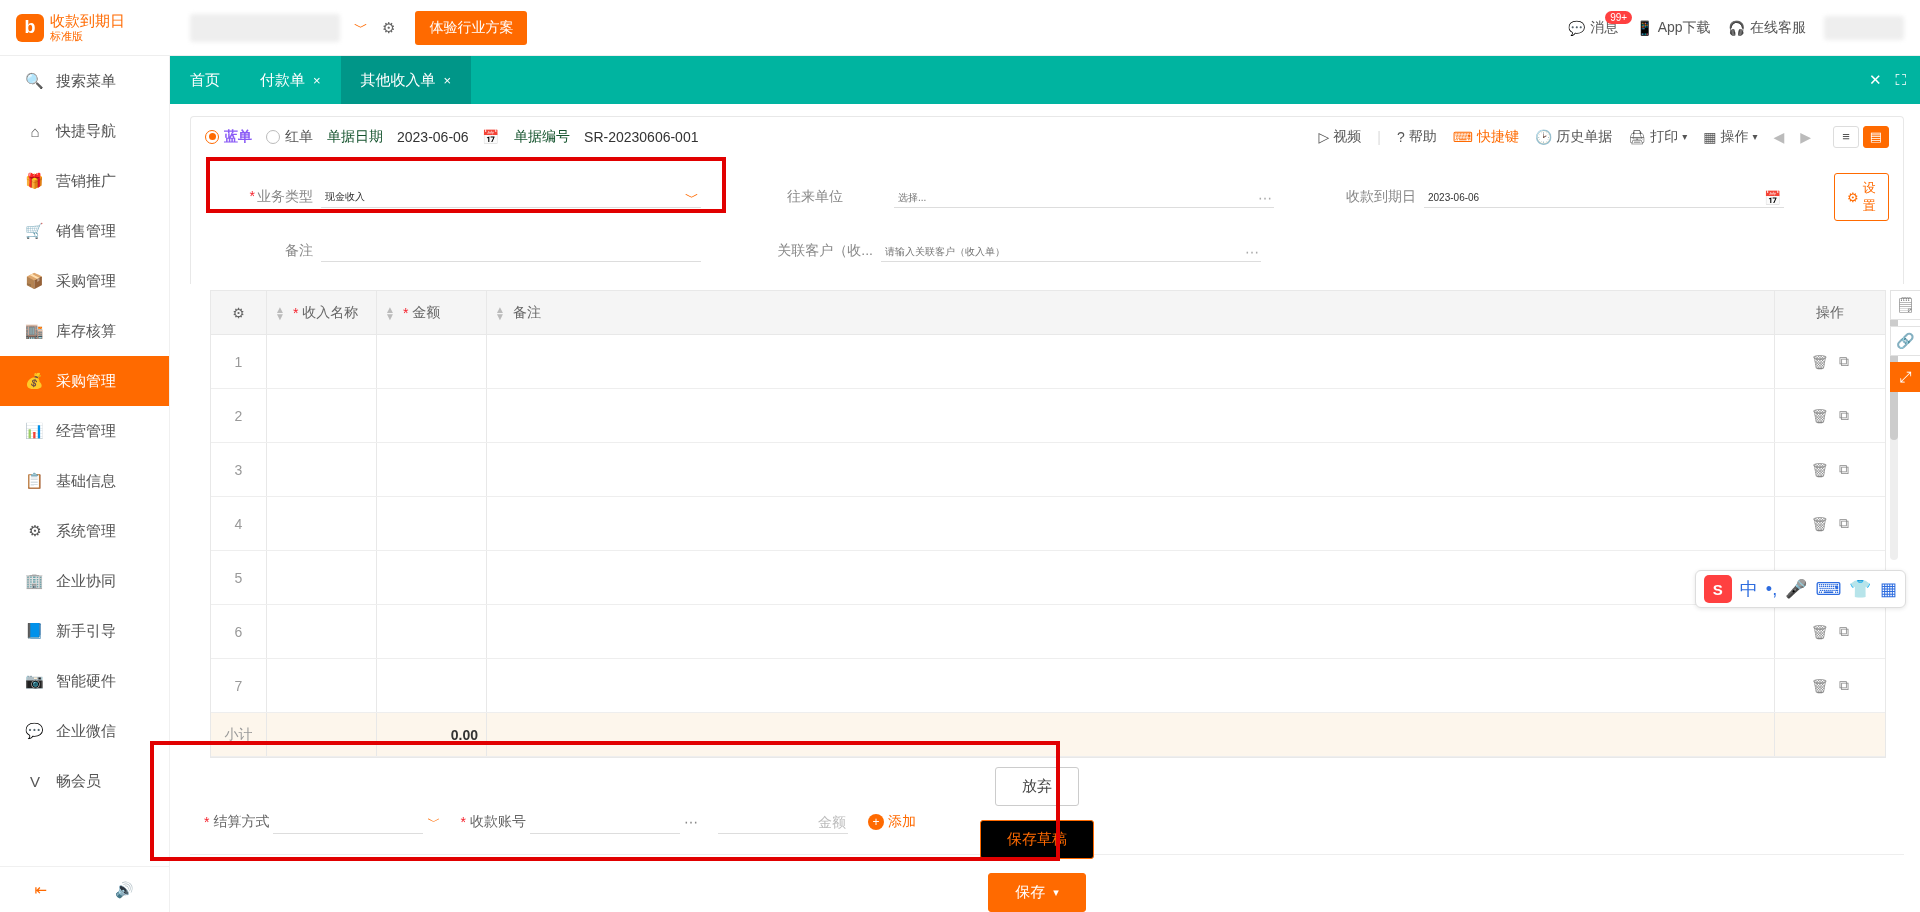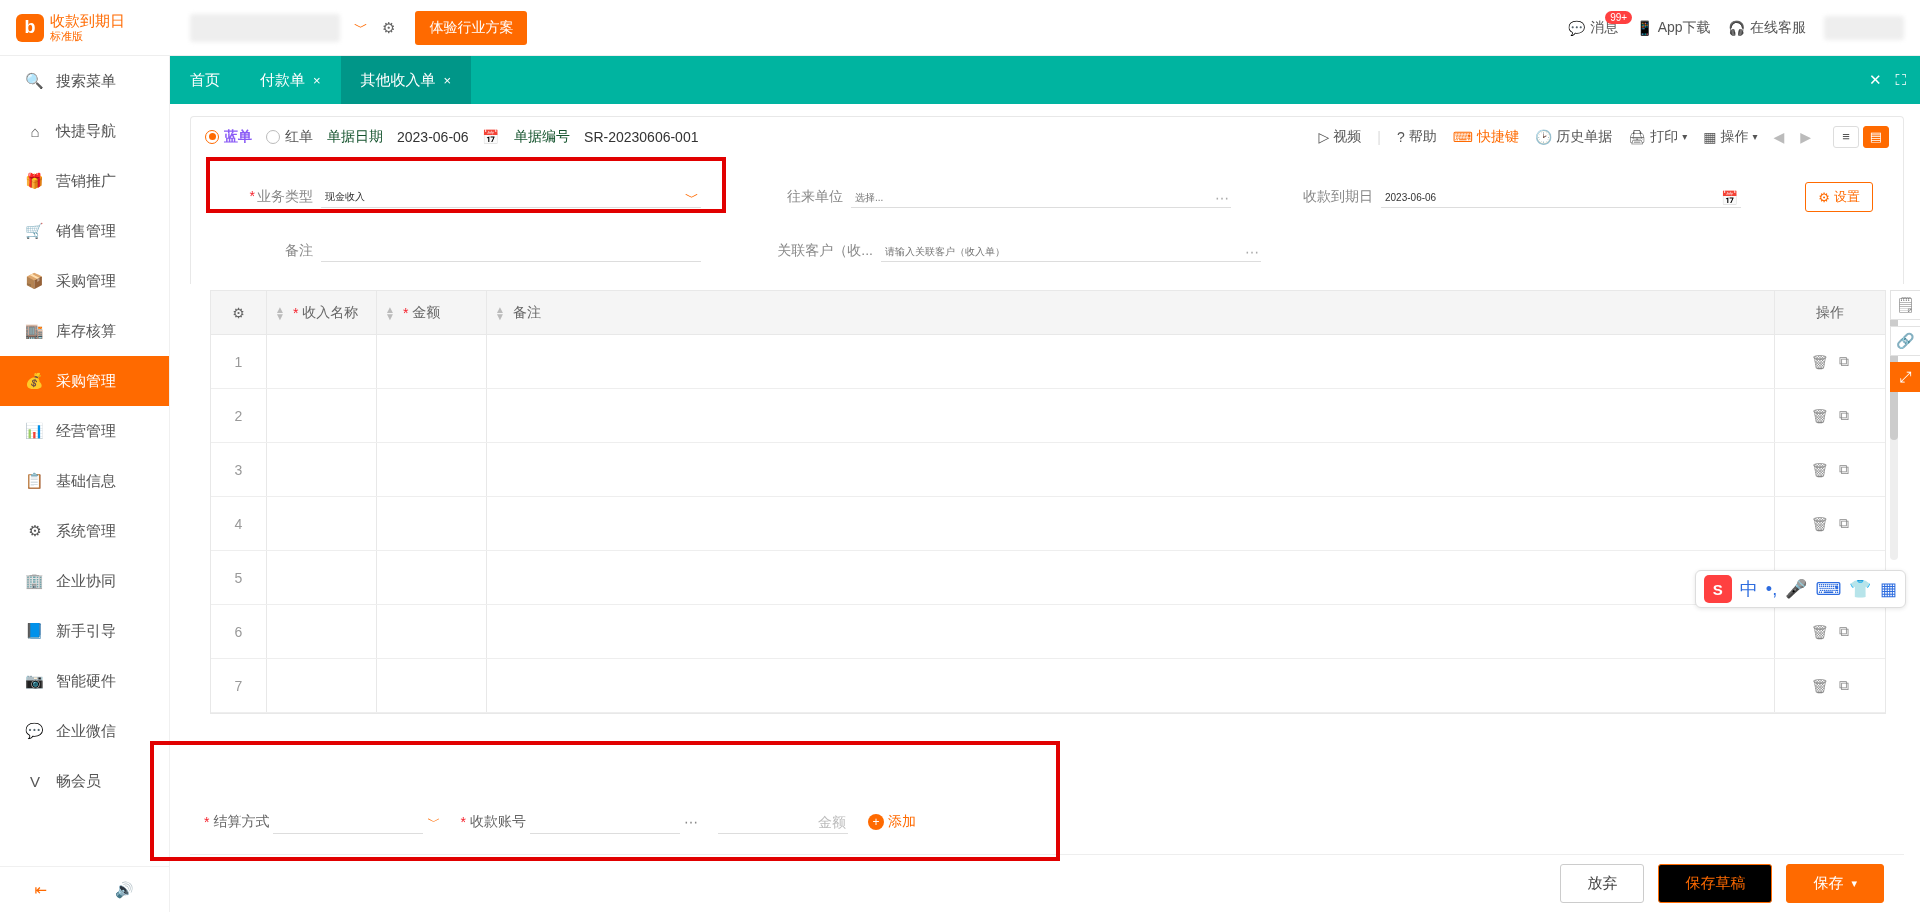--- a/index.html
+++ b/index.html
@@ -95,21 +95,21 @@
 .settle-row { position: absolute; left: 190px; top: 802px; right: 16px; display: flex; align-items: center; padding: 0 14px; font-size: 14px; height: 40px; }
 .sf { display: flex; align-items: center; gap: 4px; margin-right: 20px; }
 .sf .req { color: #f5222d; }
 .sf-label { color: #666; }
 .sf-input { border: none; border-bottom: 1px solid #ddd; padding: 3px 2px; font-size: 14px; color: #333; }
 .sf-input::placeholder { color: #bbb; }
 .add-link { color: #ff6a00; display: flex; align-items: center; gap: 4px; cursor: pointer; }
 .add-plus { width: 16px; height: 16px; border-radius: 50%; background: #ff6a00; color: #fff; display: inline-flex; align-items: center; justify-content: center; font-size: 12px; }
 
 
-.footer { position: absolute; left: 190px; right: 16px; bottom: 0; height: 58px; border-top: 1px solid #eee; display: flex; align-items: center; justify-content: flex-end; gap: 14px; padding-right: 20px; background: #fff; }
+.footer { position: absolute; left: 190px; right: 16px; bottom: 0; height: 58px; border-top: 1px solid #eee; display: flex; align-items: center; justify-content: flex-end; gap: 14px; padding-right: 20px; background: #fff; flex-direction: column; }
 .btn { padding: 9px 26px; border-radius: 3px; font-size: 15px; cursor: pointer; }
 .btn-default { background: #fff; border: 1px solid #ccc; color: #444; }
 .btn-outline { background: #000000; border: 1px solid #ff6a00; color: #ff6a00; }
 .btn-primary { background: #ff6a00; border: 1px solid #ff6a00; color: #fff; display: flex; align-items: center; gap: 8px; }
 
 
 .float-tools { position: absolute; right: 0; top: 290px; display: flex; flex-direction: column; gap: 6px; }
 .ft { width: 30px; height: 30px; background: #fff; border: 1px solid #e2e2e2; display: flex; align-items: center; justify-content: center; color: #777; cursor: pointer; border-right: none; }
 .ft.on { background: #ff6a00; color: #fff; border-color: #ff6a00; }
 
@@ -303,21 +303,21 @@
     <div class="form-field">
       <div class="ff-label"><span class="req">*</span><span>业务类型</span></div>
       <div class="ff-wrap">
         <input class="ff-input" value="现金收入" style="">
         <span class="ff-icon">﹀</span>
       </div>
     </div>
     <div class="form-field">
       <div class="ff-label"><span>往来单位</span></div>
       <div class="ff-wrap">
-        <input class="ff-input" style="width: 380px;" placeholder="选择...">
+        <input class="ff-input" style="width: 380px; margin-left: 43px;" placeholder="选择...">
         <span class="ff-icon gray">⋯</span>
       </div>
     </div>
     <div class="form-field">
       <div class="ff-label"><span>收款到期日</span></div>
       <div class="ff-wrap">
         <input class="ff-input" style="width: 360px;" value="2023-06-06">
         <span class="ff-icon">📅</span>
       </div>
     </div>
@@ -432,20 +432,29 @@
     <div class="td col-gear">7</div>
     <div class="td col-name"></div>
     <div class="td col-amt"></div>
     <div class="td col-remark"></div>
     <div class="td col-ops">
       <span class="ops-ic">🗑</span>
       <span class="ops-ic">⧉</span>
     </div>
       </div>
     </div>
+  <div class="subtotal-row">
+    <div class="td col-gear">小计</div>
+    <div class="td col-name"></div>
+    <div class="td col-amt" style="justify-content:flex-end">
+        <b>0.00</b>
+      </div>
+    <div class="td col-remark"></div>
+    <div class="td col-ops"></div>
+  </div>
 </div>
 
 <div class="vscroll">
     <div class="thumb"></div>
   </div>
 
 <div class="settle-row">
   <div class="sf">
     <span class="req">*</span>
       <span class="sf-label">结算方式</span>

